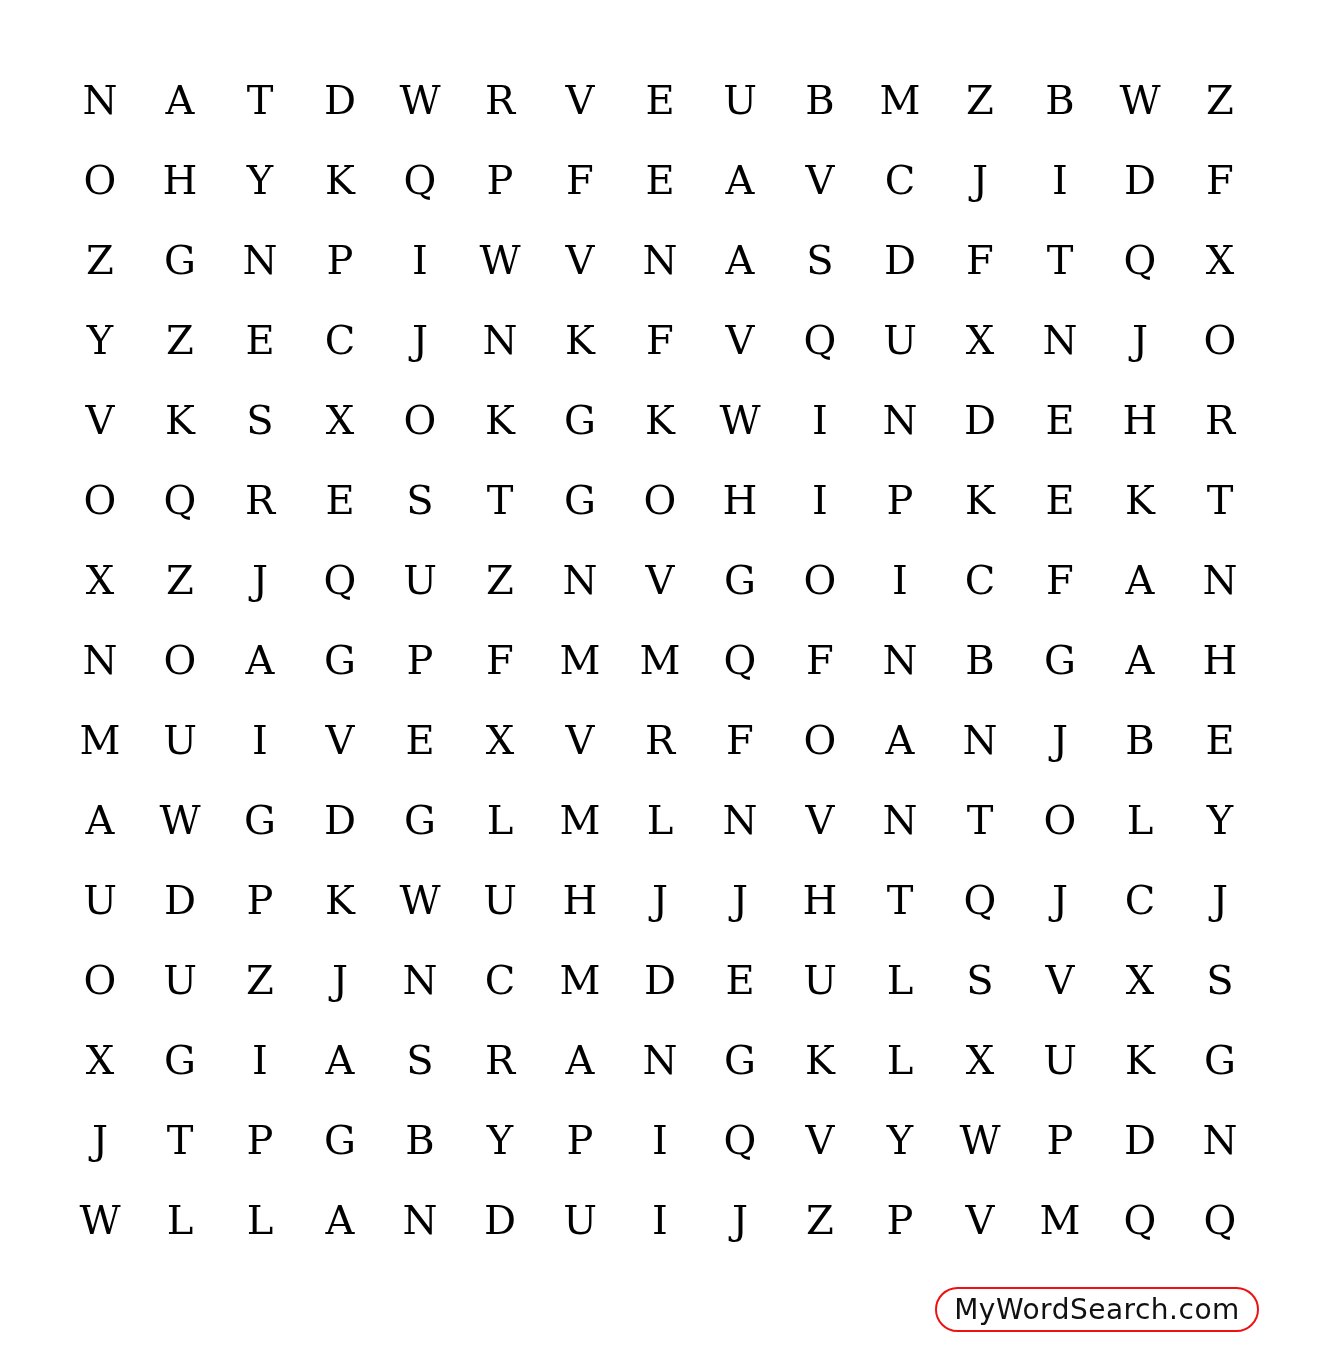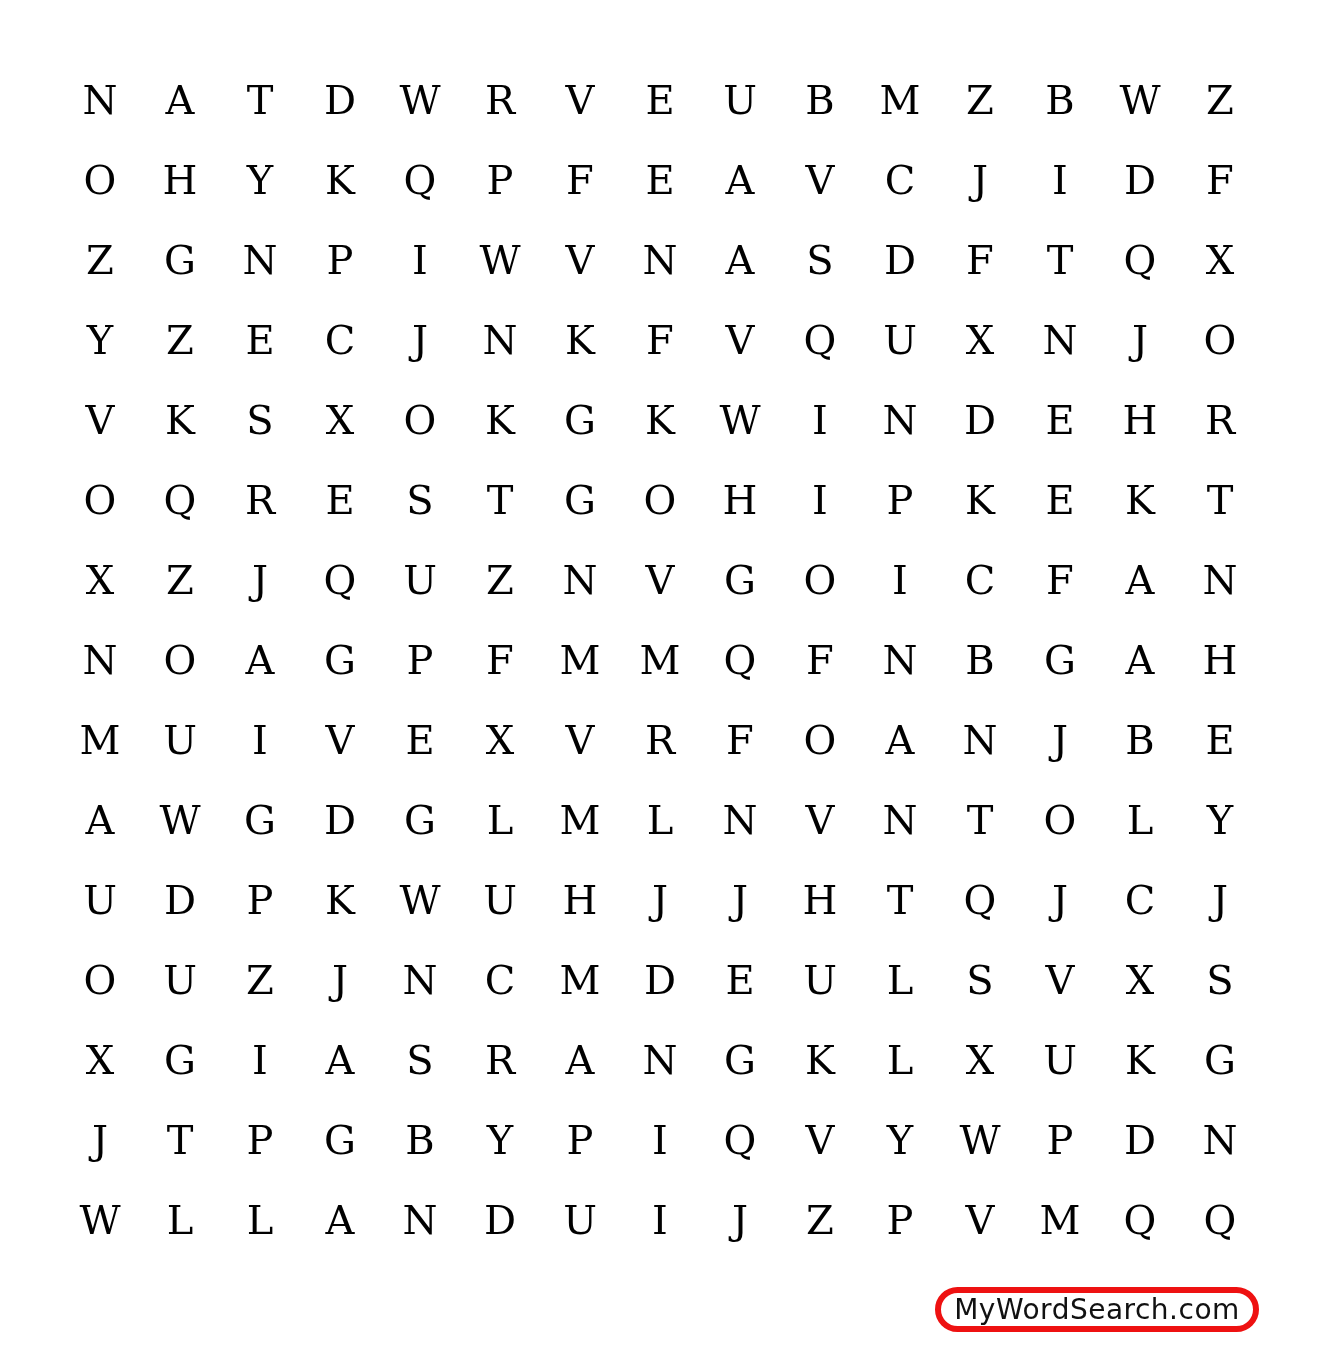--- a/index.html
+++ b/index.html
@@ -34,21 +34,21 @@
     user-select: none;
     cursor: pointer;
   }
   .logo-pill {
     position: absolute;
     left: 935px;
     top: 1287px;
     width: 324px;
     height: 45px;
     box-sizing: border-box;
-    border: 6px solid #ef4444;
+    border: 2px solid #ef4444;
     border-radius: 26px;
     display: flex;
     align-items: center;
     justify-content: center;
     background: #ffffff;
     font-family: "DejaVu Sans", sans-serif;
     cursor: pointer;
   }
   .logo-text {
     font-size: 28px;

